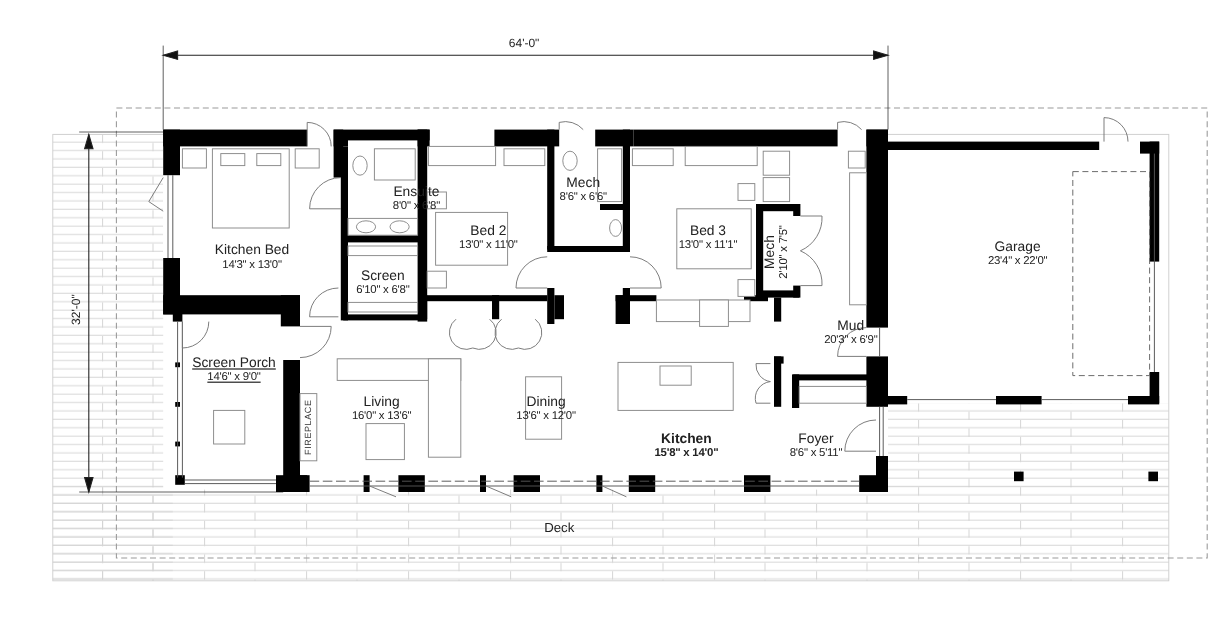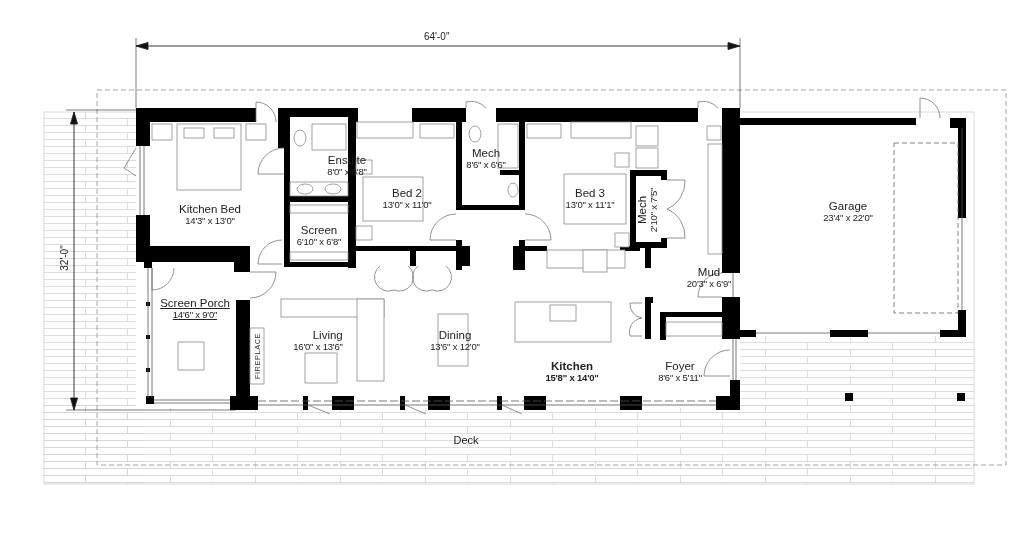--- a/index.html
+++ b/index.html
@@ -273,21 +273,21 @@
     <span class="dm">23'4" x 22'0"</span>
   </div>
 <div class="lbl" style="left:673px; top:266px;margin-left:36px;">
     <span class="nm">Mud</span>
     <span class="dm">20'3" x 6'9"</span>
   </div>
 <div class="lbl" style="left:195px; top:297px;text-decoration:underline;">
     <span class="nm">Screen Porch</span>
     <span class="dm">14'6" x 9'0"</span>
   </div>
-<div class="lbl" style="left:318px; top:329px;text-align:right;">
+<div class="lbl" style="left:318px; top:329px;">
     <span class="nm">Living</span>
     <span class="dm">16'0" x 13'6"</span>
   </div>
 <div class="lbl" style="left:455px; top:329px;">
     <span class="nm">Dining</span>
     <span class="dm">13'6" x 12'0"</span>
   </div>
 <div class="lbl" style="left:572px; top:360px;font-weight:bold;">
     <span class="nm">Kitchen</span>
     <span class="dm">15'8" x 14'0"</span>

